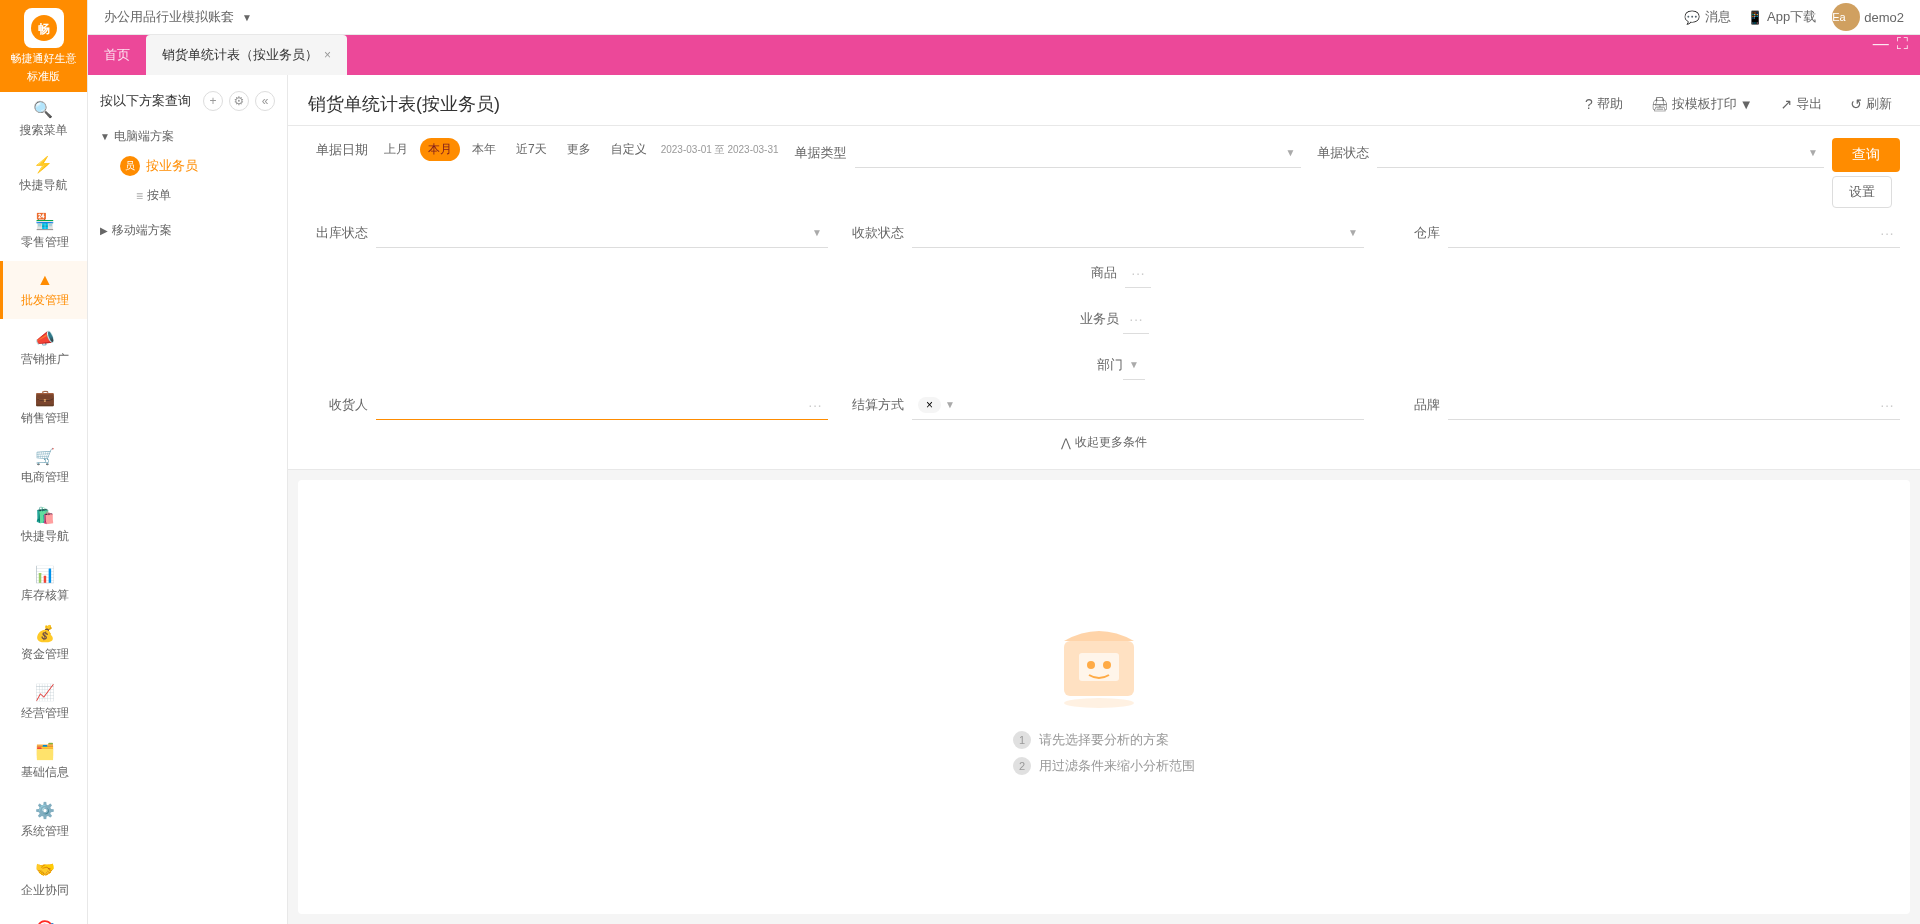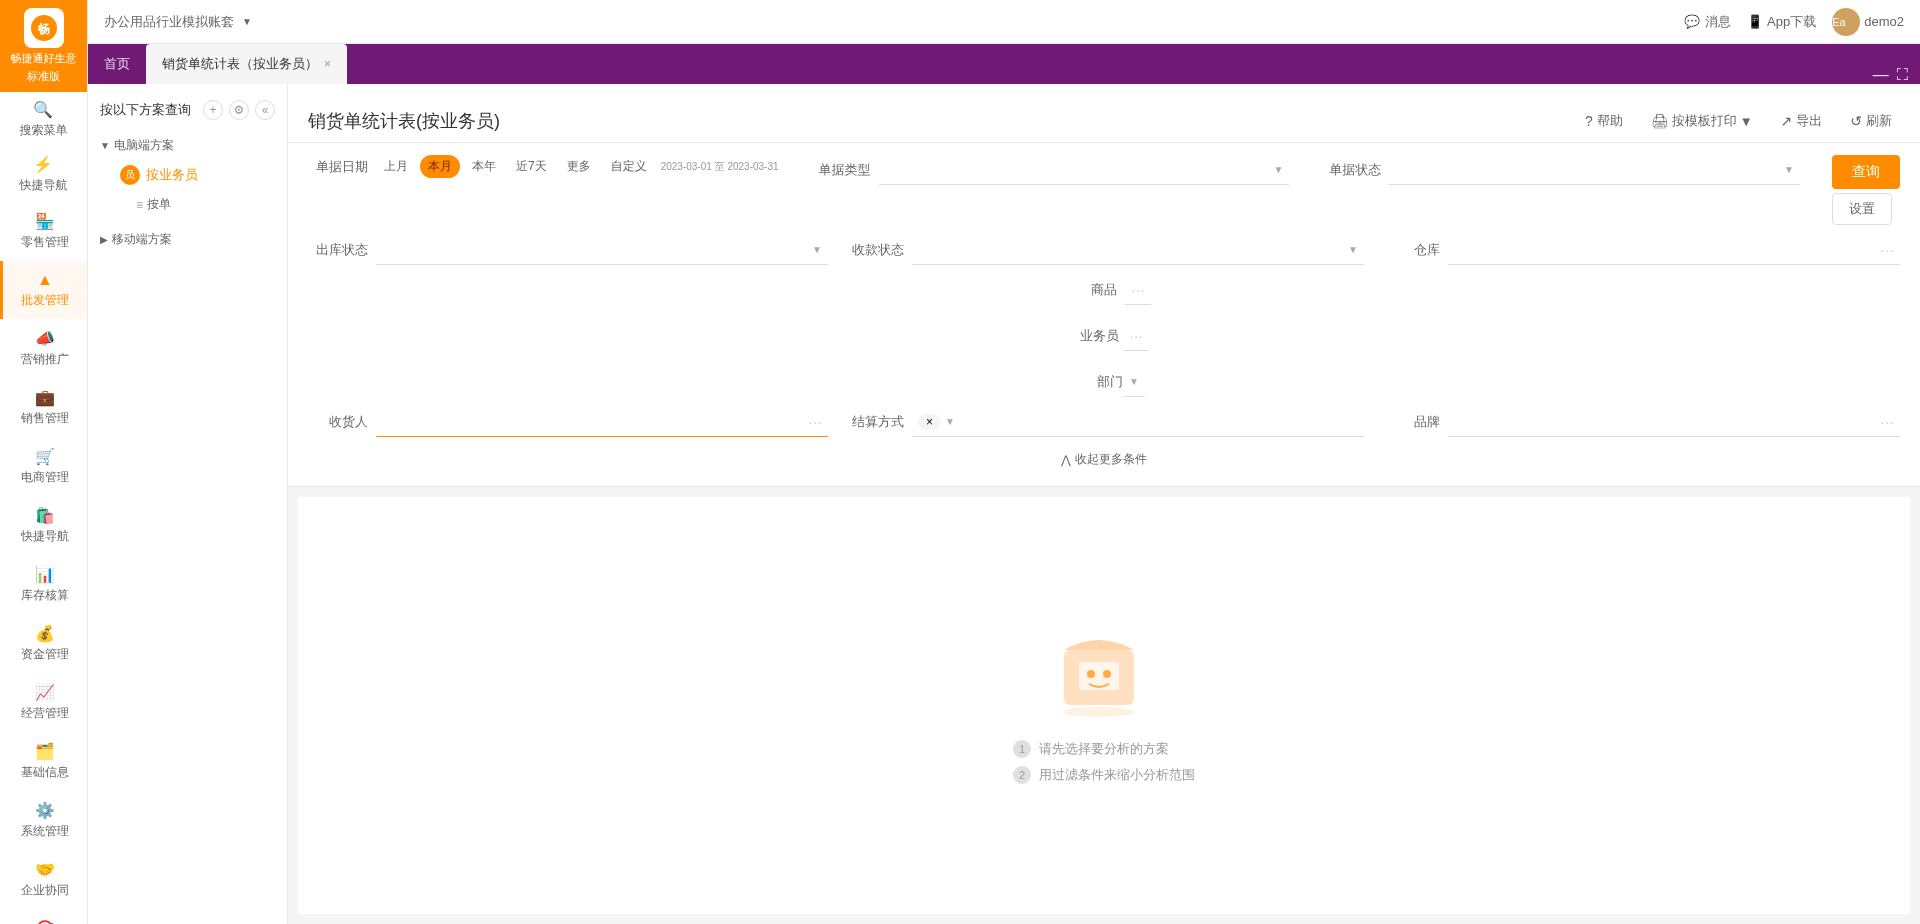--- a/index.html
+++ b/index.html
@@ -14,29 +14,29 @@
     .sidebar-item { width: 100%; padding: 10px 0; display: flex; flex-direction: column; align-items: center; cursor: pointer; color: #666; font-size: 12px; border-left: 3px solid transparent; }
     .sidebar-item.active { color: #ff8c00; border-left: 3px solid #ff8c00; background: #fff8f0; }
     .sidebar-item .si-icon { font-size: 16px; margin-bottom: 3px; }
     .sidebar-search { width: 100%; padding: 8px 0; display: flex; flex-direction: column; align-items: center; cursor: pointer; color: #666; font-size: 12px; }
     .sidebar-search .si-icon { font-size: 16px; margin-bottom: 3px; }
 
     
     .main { flex: 1; display: flex; flex-direction: column; height: 100%; overflow: hidden; }
 
     
-    .top-header { height: 44px; background: #fff; display: flex; align-items: center; justify-content: space-between; padding: 0 16px; border-bottom: 1px solid #e8e8e8; flex-shrink: 0; }
+    .top-header { height: 35px; background: #fff; display: flex; align-items: center; justify-content: space-between; padding: 0 16px; border-bottom: 1px solid #e8e8e8; flex-shrink: 0; }
     .top-header-left { display: flex; align-items: center; gap: 8px; color: #666; font-size: 13px; }
     .top-header-left .dropdown-icon { font-size: 10px; }
     .top-header-right { display: flex; align-items: center; gap: 16px; color: #666; font-size: 13px; }
     .top-header-right .action-item { display: flex; align-items: center; gap: 4px; cursor: pointer; }
     .user-avatar { width: 28px; height: 28px; border-radius: 50%; background: #d0a060; display: flex; align-items: center; color: #fff; font-size: 11px; }
 
     
-    .tab-bar { height: 40px; background: #701a75; display: flex; align-items: flex-end; padding: 0 0; flex-shrink: 0; }
+    .tab-bar { height: 40px; background: #ec4899; display: flex; align-items: flex-start; padding: 0 0; flex-shrink: 0; }
     .tab-item { height: 40px; display: flex; align-items: center; padding: 0 16px; cursor: pointer; color: rgba(255,255,255,0.85); font-size: 13px; gap: 6px; }
     .tab-item.home { background: transparent; }
     .tab-item.active { background: #f5f5f5; color: #333; border-radius: 4px 4px 0 0; }
     .tab-item .tab-close { color: #999; font-size: 12px; cursor: pointer; }
     .tab-bar-actions { margin-left: auto; display: flex; align-items: center; gap: 8px; padding-right: 12px; }
     .tab-bar-actions .icon-btn { color: rgba(255,255,255,0.9); cursor: pointer; font-size: 16px; }
 
     
     .content { flex: 1; display: flex; overflow: hidden; }
 
@@ -51,21 +51,21 @@
     .scheme-item { display: flex; align-items: center; padding: 6px 12px 6px 32px; cursor: pointer; color: #666; font-size: 13px; }
     .scheme-item.active { color: #ff8c00; }
     .scheme-item .item-icon { width: 20px; height: 20px; border-radius: 50%; background: #ff8c00; color: #fff; display: flex; align-items: center; justify-content: center; font-size: 10px; margin-right: 6px; }
     .sub-item { display: flex; align-items: center; padding: 5px 12px 5px 48px; cursor: pointer; color: #666; font-size: 12px; }
     .sub-item .sub-icon { margin-right: 4px; color: #aaa; }
     .mobile-scheme { display: flex; align-items: center; padding: 5px 12px 5px 12px; cursor: pointer; color: #666; font-size: 12px; }
     .mobile-scheme .arrow { margin-right: 4px; font-size: 10px; }
 
     
     .right-panel { flex: 1; display: flex; flex-direction: column; background: #f5f5f5; overflow: hidden; }
-    .report-header { background: #fff; padding: 24px 20px 8px; border-bottom: 1px solid #e8e8e8; display: flex; align-items: center; justify-content: space-between; flex-shrink: 0; }
+    .report-header { background: #fff; padding: 16px 20px 8px; border-bottom: 1px solid #e8e8e8; display: flex; align-items: center; justify-content: space-between; flex-shrink: 0; }
     .report-title { font-size: 18px; color: #333; font-weight: 500; }
     .report-actions { display: flex; align-items: center; gap: 12px; }
     .report-action-btn { display: flex; align-items: center; gap: 4px; color: #666; font-size: 13px; cursor: pointer; padding: 4px 8px; border-radius: 4px; }
     .report-action-btn .btn-icon { font-size: 14px; }
 
     
     .filter-area { background: #fff; padding: 12px 20px; border-bottom: 1px solid #e8e8e8; flex-shrink: 0; }
     .filter-label { color: #666; font-size: 13px; width: 60px; flex-shrink: 0; text-align: right; }
     .date-filter { display: flex; align-items: center; gap: 6px; flex: 1; max-width: 480px; }
     .date-tabs { display: flex; gap: 4px; }
@@ -265,21 +265,21 @@
           </div>
           <div class="report-action-btn">
             <span class="btn-icon">↺</span>
             <span>刷新</span>
           </div>
         </div>
       </div>
 
       <div class="filter-area">
 
-        <div style="display:flex; align-items:flex-start; gap:32px; margin-bottom:10px;">
+        <div style="display:flex; align-items:flex-start; gap:8px; margin-bottom:10px;">
           <div style="display:flex; align-items:center; gap:8px; flex:0 0 auto;">
             <span class="filter-label">单据日期</span>
             <div class="date-filter">
               <div class="date-tabs">
                 <span class="date-tab">上月</span>
                 <span class="date-tab active">本月</span>
                 <span class="date-tab">本年</span>
                 <span class="date-tab">近7天</span>
                 <span class="date-tab">更多</span>
                 <span class="date-tab">自定义</span>

